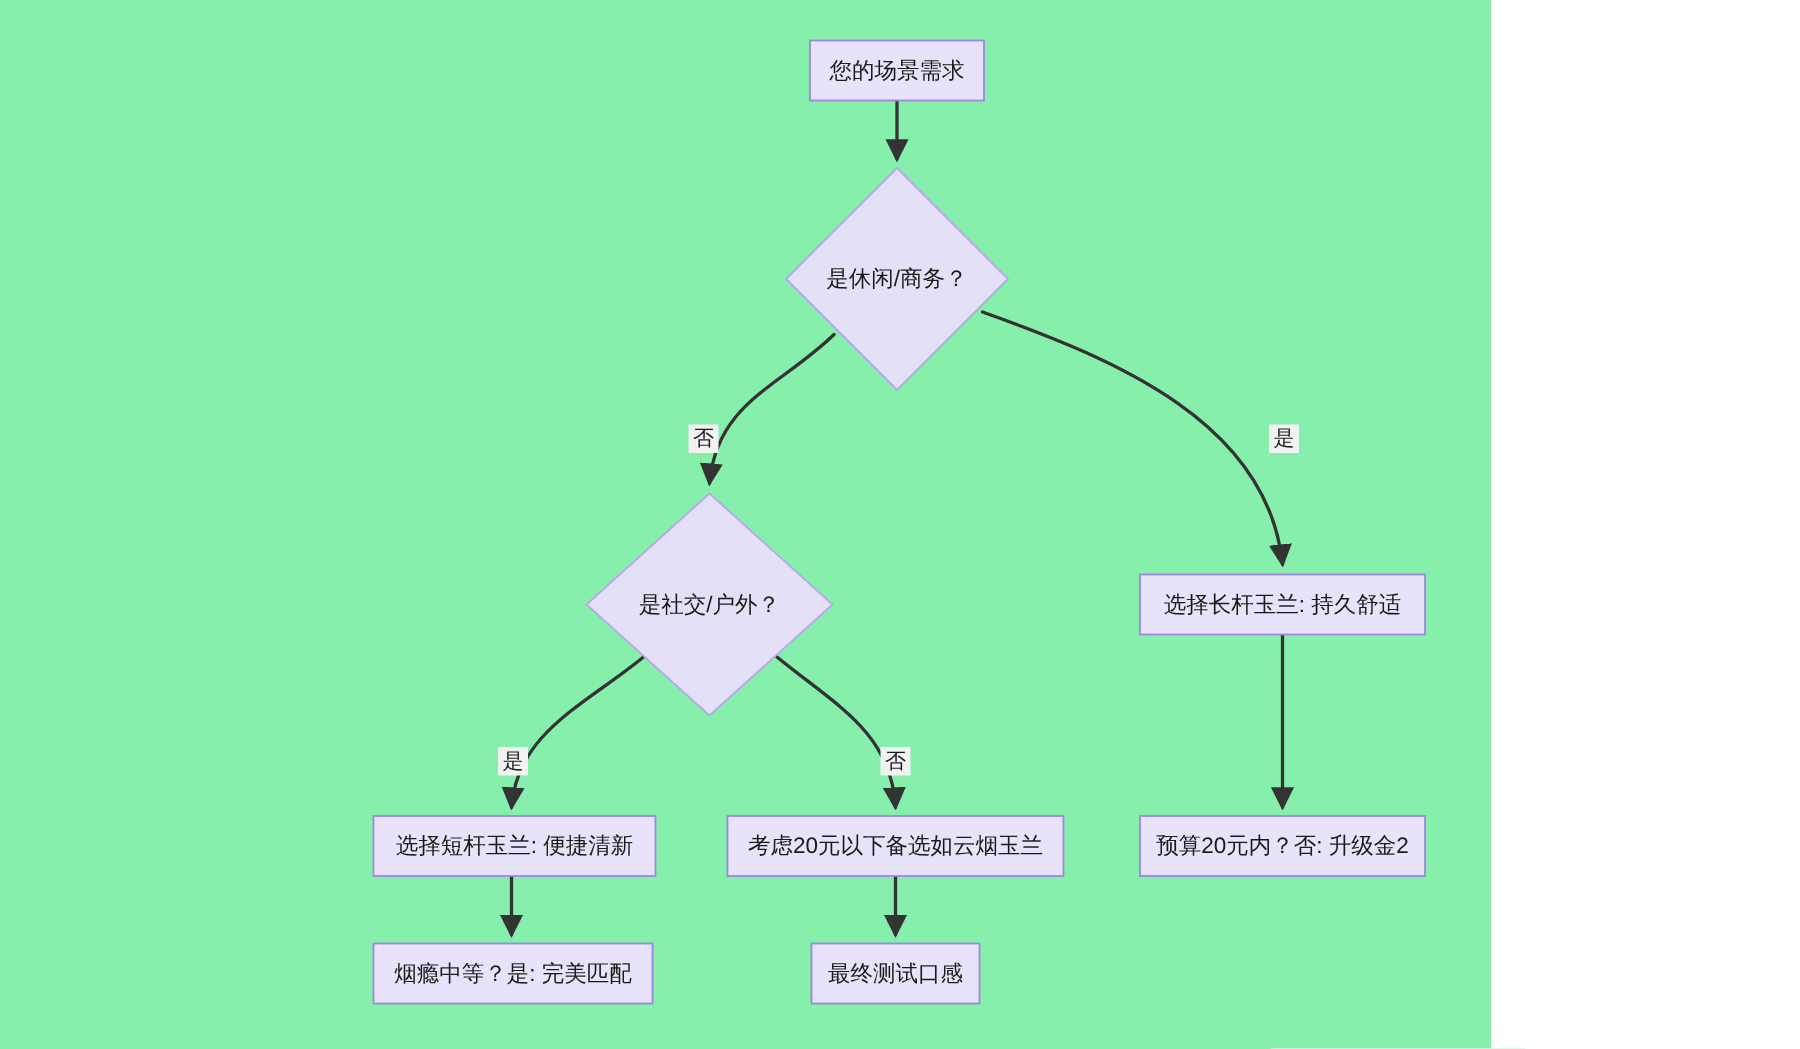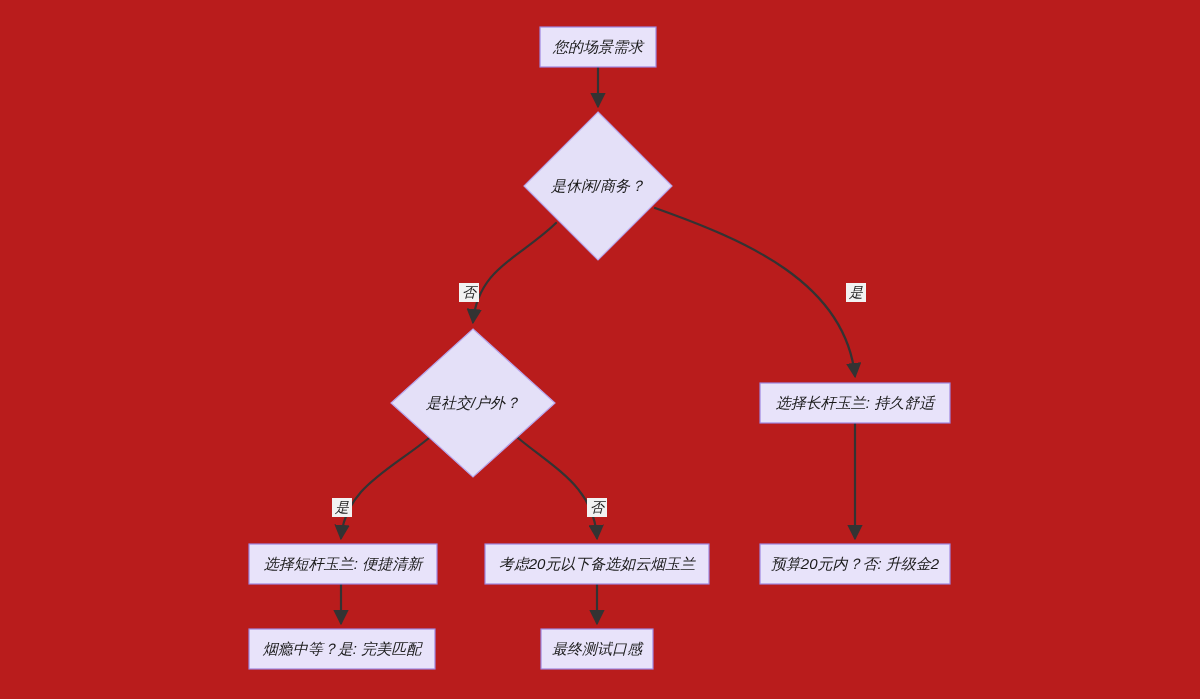--- a/index.html
+++ b/index.html
@@ -8,24 +8,23 @@
     background: #ffffff;
   }
   body {
     width: 1200px;
     height: 699px;
     font-family: "Liberation Sans", "DejaVu Sans", sans-serif;
     overflow: hidden;
   }
   #diagram-root {
     position: relative;
-    width: 1200px;
+    width: 994px;
     height: 699px;
-    background: #b91c1c;
-    font-style: italic;
+    background: #86efac;
   }
   svg.flow-canvas {
     position: absolute;
     left: 0;
     top: 0;
     width: 1200px;
     height: 699px;
   }
   .node-rect {
     fill: #e8e3fa;

